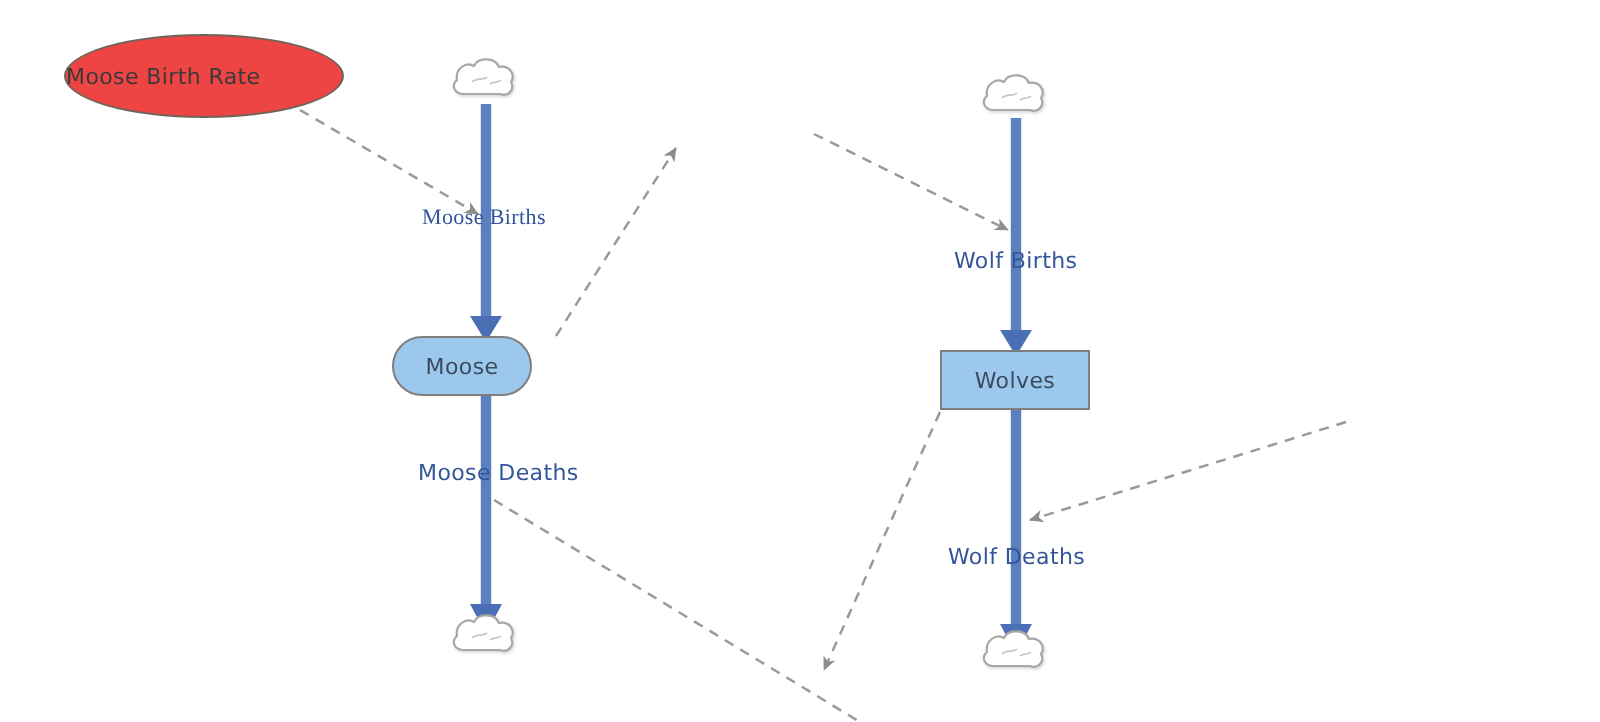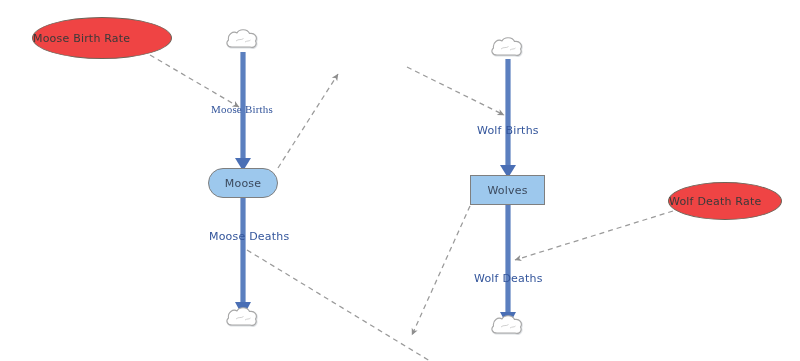--- a/index.html
+++ b/index.html
@@ -139,36 +139,33 @@
       <path d="M407,67 L504,115" marker-end="url(#link-arrow)"></path>
 
       <path d="M247,250 L430,361"></path>
 
       <path d="M470,206 L412,335" marker-end="url(#link-arrow)"></path>
 
       <path d="M673,211 L515,260" marker-end="url(#link-arrow)"></path>
     </g>
   </svg>
 
-  <div class="stock" style="left:208px; top:168px; width:70px; height:30px;border-radius:15px;">
+  <div class="stock" style="left:196px; top:168px; width:70px; height:30px;border-radius:15px;">
     <span>Moose</span>
   </div>
 
   <div class="stock" style="left:470px; top:175px; width:75px; height:30px;">
     <span>Wolves</span>
   </div>
 
   <div class="converter" style="left:32px; top:17px; width:140px; height:42px;">
     <span>Moose Birth Rate</span>
   </div>
 
 
-  <div class="converter" style="left:668px; top:182px; width:114px; height:38px;">
-    <span>Wolf Death Rate</span>
-  </div>
 
   <div class="flow-label" style="left:211px; top:103px;font-family:Liberation Serif, serif;">Moose Births</div>
 
   <div class="flow-label" style="left:209px; top:230px;">Moose Deaths</div>
 
   <div class="flow-label" style="left:477px; top:124px;">Wolf Births</div>
 
   <div class="flow-label" style="left:474px; top:272px;">Wolf Deaths</div>
 
 </div>

